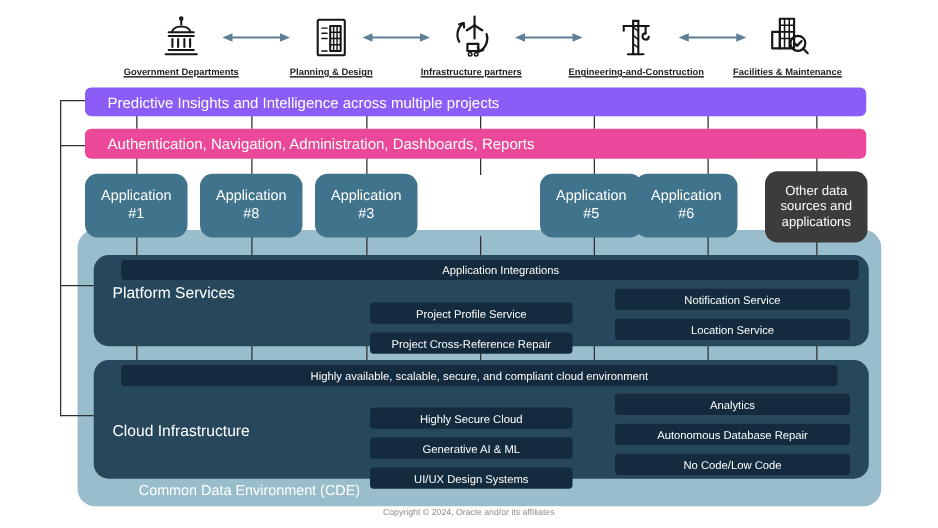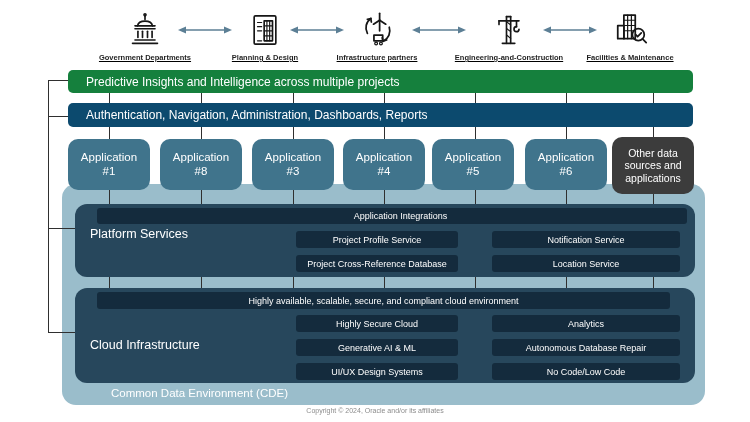--- a/index.html
+++ b/index.html
@@ -14,22 +14,22 @@
   .stage .stage-label{margin-top:3px;font-size:7.5px;font-weight:600;color:#1f1f1f;white-space:nowrap;}
   .flow-arrow{position:absolute;top:25px;}
   
   .cline{position:absolute;background:#2f2f2f;z-index:2;}
   .v{width:1px;}
   .h{height:1px;}
   
   .bar{position:absolute;left:68px;width:625px;border-radius:5px;color:#fff;
     display:flex;align-items:center;padding-left:18px;box-sizing:border-box;
     font-size:12px;z-index:3;}
-  .bar-orange{top:70px;height:23px;background:#15803d;}
-  .bar-blue{top:103px;height:24px;background:#0c4a6e;}
+  .bar-orange{top:70px;height:23px;background:#8b5cf6;}
+  .bar-blue{top:103px;height:24px;background:#ec4899;}
   
   .app{position:absolute;top:139px;width:82px;height:51px;background:#40748C;border-radius:10px;
     color:#fff;font-size:11.5px;line-height:1.18;text-align:center;
     display:flex;align-items:center;justify-content:center;padding:0 6px;box-sizing:border-box;z-index:3;}
   .other{position:absolute;left:612px;top:137px;width:82px;height:57px;background:#3C3C3C;border-radius:10px;
     color:#fff;font-size:10.5px;line-height:1.2;text-align:center;
     display:flex;align-items:center;justify-content:center;padding:0 5px;box-sizing:border-box;z-index:3;}
   
   .cde{position:absolute;left:62px;top:184px;width:643px;height:221px;background:#9ABDCB;border-radius:14px;z-index:1;}
   .section{position:absolute;left:75px;width:620px;background:#27475C;border-radius:12px;z-index:3;}
@@ -38,21 +38,21 @@
   .section-title{position:absolute;left:90px;color:#fff;font-size:12.5px;z-index:4;
     display:flex;align-items:center;}
   .title-platform{top:204px;height:60px;}
   .title-cloud{top:288px;height:113px;}
   .banner{position:absolute;left:97px;width:573px;background:#142B3D;border-radius:3px;color:#fff;
     font-size:9px;display:flex;align-items:center;justify-content:center;z-index:4;}
   .banner-platform{top:208px;height:16px;padding-left:17px;}
   .banner-cloud{top:292px;height:17px;}
   .pill{position:absolute;height:17px;background:#142B3D;border-radius:3px;color:#fff;font-size:9px;
     display:flex;align-items:center;justify-content:center;z-index:4;white-space:nowrap;}
-  .col1{left:296px;width:162px;}
+  .col1{left:296px;width:162px;margin-top:11px;}
   .col2{left:492px;width:188px;}
   .cde-label{position:absolute;left:83px;top:387px;color:#fff;font-size:11.5px;z-index:4;margin-left:28px;}
   .footer{position:absolute;left:0;top:407px;width:750px;text-align:center;font-size:7px;color:#8c8c8c;z-index:4;}
   .ic{stroke:#161616;fill:none;stroke-width:2;stroke-linecap:round;stroke-linejoin:round;}
   .ic .thin{stroke-width:1.4;}
 </style>
 </head>
 <body>
 
 <div class="canvas">
@@ -211,31 +211,30 @@
   <div class="cline v" style="left:475px;top:276px;height:13px"></div>
   <div class="cline v" style="left:566px;top:276px;height:13px"></div>
   <div class="cline v" style="left:653px;top:276px;height:13px"></div>
 
   <div class="bar bar-orange">Predictive Insights and Intelligence across multiple projects</div>
   <div class="bar bar-blue">Authentication, Navigation, Administration, Dashboards, Reports</div>
 
   <div class="app" style="left:68px">Application #1</div>
   <div class="app" style="left:160px">Application #8</div>
   <div class="app" style="left:252px">Application #3</div>
-  <div class="app" style="left:343px">Application #4</div>
   <div class="app" style="left:432px">Application #5</div>
-  <div class="app" style="left:525px">Application #6</div>
+  <div class="app" style="left:508px">Application #6</div>
   <div class="other">Other data sources and applications</div>
 
   <div class="section sec-platform"></div>
   <div class="banner banner-platform">Application Integrations</div>
   <div class="section-title title-platform">Platform Services</div>
   <div class="pill col1" style="top:231px">Project Profile Service</div>
   <div class="pill col2" style="top:231px">Notification Service</div>
-  <div class="pill col1" style="top:255px">Project Cross-Reference Database</div>
+  <div class="pill col1" style="top:255px">Project Cross-Reference Repair</div>
   <div class="pill col2" style="top:255px">Location Service</div>
 
   <div class="section sec-cloud"></div>
   <div class="banner banner-cloud">Highly available, scalable, secure, and compliant cloud environment</div>
   <div class="section-title title-cloud">Cloud Infrastructure</div>
   <div class="pill col1" style="top:315px">Highly Secure Cloud</div>
   <div class="pill col2" style="top:315px">Analytics</div>
   <div class="pill col1" style="top:339px">Generative AI &amp; ML</div>
   <div class="pill col2" style="top:339px">Autonomous Database Repair</div>
   <div class="pill col1" style="top:363px">UI/UX Design Systems</div>

